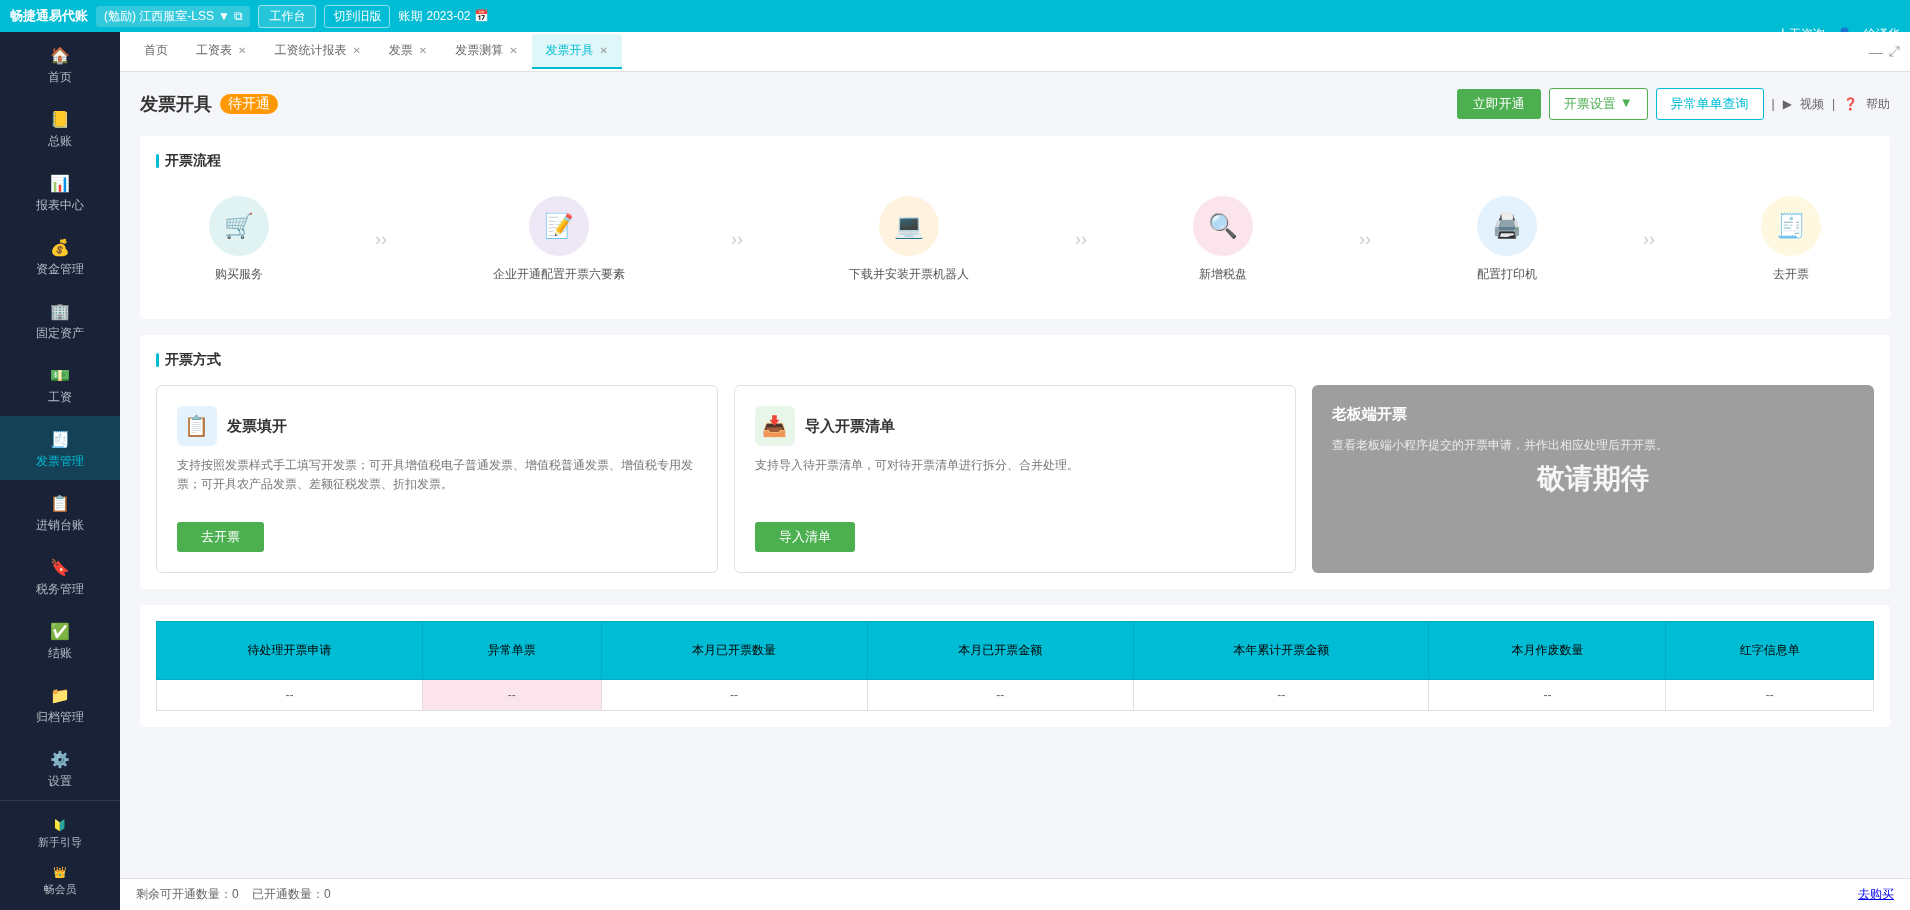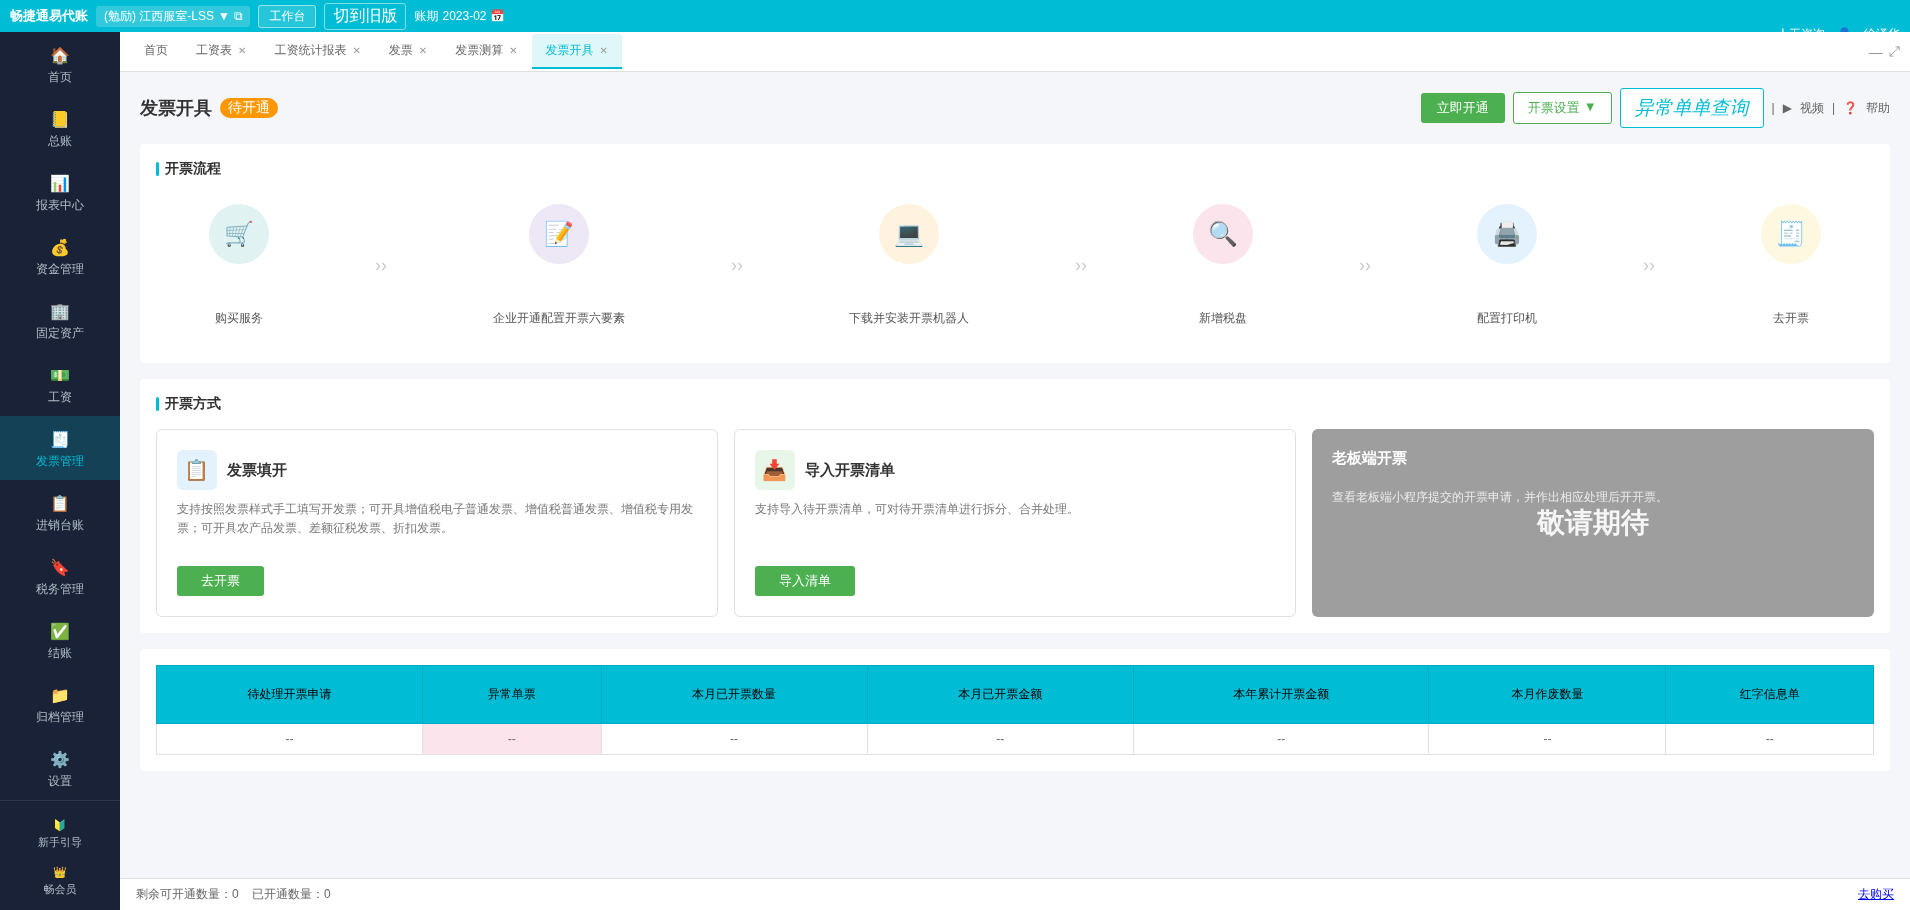--- a/index.html
+++ b/index.html
@@ -4,21 +4,21 @@
   <style>
     * { box-sizing: border-box; margin: 0; padding: 0; }
     body { font-family: 'Microsoft YaHei', sans-serif; font-size: 13px; color: #333; background: #f0f2f5; display: flex; flex-direction: column; height: 910px; overflow: hidden; }
 
     
     .top-bar { height: 32px; background: #00bcd4; display: flex; align-items: center; justify-content: space-between; padding: 0 10px; color: white; font-size: 12px; }
     .top-bar-left { display: flex; align-items: center; gap: 8px; }
     .top-bar-logo { font-weight: bold; font-size: 13px; }
     .top-bar-company { background: rgba(255,255,255,0.2); border-radius: 3px; padding: 2px 8px; font-size: 12px; display: flex; align-items: center; gap: 4px; }
     .btn-workspace { background: #26c6da; border: 1px solid rgba(255,255,255,0.5); color: white; padding: 2px 10px; border-radius: 3px; font-size: 12px; cursor: pointer; }
-    .btn-oldver { background: transparent; border: 1px solid rgba(255,255,255,0.5); color: white; padding: 2px 8px; border-radius: 3px; font-size: 16px; cursor: pointer; }
+    .btn-oldver { background: transparent; border: 1px solid rgba(255,255,255,0.5); color: white; padding: 2px 8px; border-radius: 3px; font-size: 12px; cursor: pointer; }
     .top-bar-period { display: flex; align-items: center; gap: 4px; color: white; font-size: 12px; }
     .top-bar-right { display: flex; align-items: center; gap: 12px; font-size: 12px; margin-top: 36px; }
     .top-bar-right span { cursor: pointer; }
 
     
     .main-layout { display: flex; flex: 1; overflow: hidden; }
 
     
     .sidebar { width: 120px; background: #1a2238; color: #ccc; display: flex; flex-direction: column; overflow-y: auto; flex-shrink: 0; }
     .sidebar-item { display: flex; flex-direction: column; align-items: center; padding: 14px 0 10px; cursor: pointer; font-size: 12px; color: #b0bec5; gap: 4px; }
@@ -41,55 +41,55 @@
     .page-content { flex: 1; overflow-y: auto; padding: 16px 20px; }
 
     
     .page-header { display: flex; align-items: center; justify-content: space-between; margin-bottom: 16px; }
     .page-title-area { display: flex; align-items: center; gap: 8px; }
     .page-title { font-size: 18px; font-weight: bold; color: #333; }
     .badge-pending { background: #ff9800; color: white; font-size: 14px; padding: 1px 8px; border-radius: 10px; }
     .page-header-right { display: flex; align-items: center; gap: 8px; }
     .btn-primary-green { background: #4caf50; color: white; border: none; padding: 6px 16px; border-radius: 3px; font-size: 13px; cursor: pointer; }
     .btn-outline-green { background: white; color: #4caf50; border: 1px solid #4caf50; padding: 6px 14px; border-radius: 3px; font-size: 13px; cursor: pointer; display: flex; align-items: flex-start; gap: 4px; }
-    .btn-outline-blue { background: white; color: #00bcd4; border: 1px solid #00bcd4; padding: 6px 14px; border-radius: 3px; font-size: 19px; cursor: pointer; font-style: italic; }
+    .btn-outline-blue { background: white; color: #00bcd4; border: 1px solid #00bcd4; padding: 6px 14px; border-radius: 3px; font-size: 13px; cursor: pointer; }
     .header-right-icons { display: flex; align-items: center; gap: 8px; color: #666; font-size: 12px; }
 
     
     .section { background: white; border-radius: 4px; margin-bottom: 16px; padding: 16px; }
     .section-title { font-size: 14px; font-weight: bold; color: #333; margin-bottom: 16px; display: flex; align-items: center; gap: 6px; }
     .section-title::before { content: ''; display: inline-block; width: 3px; height: 14px; background: #00bcd4; border-radius: 2px; }
 
     
     .process-steps { display: flex; align-items: center; justify-content: space-around; padding: 10px 0 20px; }
     .process-step { display: flex; flex-direction: column; align-items: center; gap: 10px; }
     .step-icon-wrap { width: 60px; height: 60px; border-radius: 50%; display: flex; align-items: center; justify-content: center; font-size: 24px; }
     .step-icon-teal { background: #e0f2f1; }
     .step-icon-purple { background: #ede7f6; }
     .step-icon-orange { background: #fff3e0; }
     .step-icon-pink { background: #fce4ec; }
     .step-icon-blue { background: #e3f2fd; }
     .step-icon-amber { background: #fff8e1; }
-    .step-label { font-size: 12px; color: #555; text-align: center; margin-top: 36px; }
+    .step-label { font-size: 12px; color: #555; text-align: center; }
     .step-arrow { color: #ccc; font-size: 18px; }
 
     
     .methods-grid { display: grid; grid-template-columns: 1fr 1fr 1fr; gap: 16px; }
     .method-card { border: 1px solid #e0e0e0; border-radius: 6px; padding: 20px; }
     .method-card-header { display: flex; align-items: center; gap: 10px; margin-bottom: 10px; }
     .method-icon { width: 40px; height: 40px; border-radius: 6px; display: flex; align-items: center; justify-content: center; font-size: 20px; }
     .method-icon-blue { background: #e3f2fd; }
     .method-icon-green { background: #e8f5e9; }
     .method-title { font-size: 15px; font-weight: bold; color: #333; }
     .method-desc { font-size: 12px; color: #777; line-height: 1.6; margin-bottom: 16px; min-height: 50px; }
     .btn-go { background: #4caf50; color: white; border: none; padding: 6px 24px; border-radius: 3px; font-size: 13px; cursor: pointer; }
     .method-card-disabled { background: #9e9e9e; border-radius: 6px; padding: 20px; position: relative; overflow: hidden; display: flex; flex-direction: column; }
     .method-card-disabled .overlay-text { position: absolute; top: 50%; left: 50%; transform: translate(-50%, -50%); font-size: 28px; font-weight: bold; color: rgba(255,255,255,0.9); white-space: nowrap; }
     .method-card-disabled .method-title { color: white; }
-    .method-card-disabled .method-subdesc { color: rgba(255,255,255,0.8); font-size: 12px; margin-top: 11px; }
+    .method-card-disabled .method-subdesc { color: rgba(255,255,255,0.8); font-size: 12px; margin-top: 3px; }
 
     
     .summary-table { width: 100%; border-collapse: collapse; }
     .summary-table th { background: #00bcd4; color: #000000; padding: 20px 12px; text-align: center; font-size: 12px; font-weight: normal; border: 1px solid #00acc1; }
     .summary-table td { padding: 8px 12px; text-align: center; font-size: 12px; border: 1px solid #e0e0e0; color: #666; }
     .summary-table td.highlight { background: #fce4ec; }
 
     
     .footer-bar { height: 32px; background: white; border-top: 1px solid #e0e0e0; display: flex; align-items: center; justify-content: space-between; padding: 0 16px; font-size: 12px; color: #666; }
   </style>

